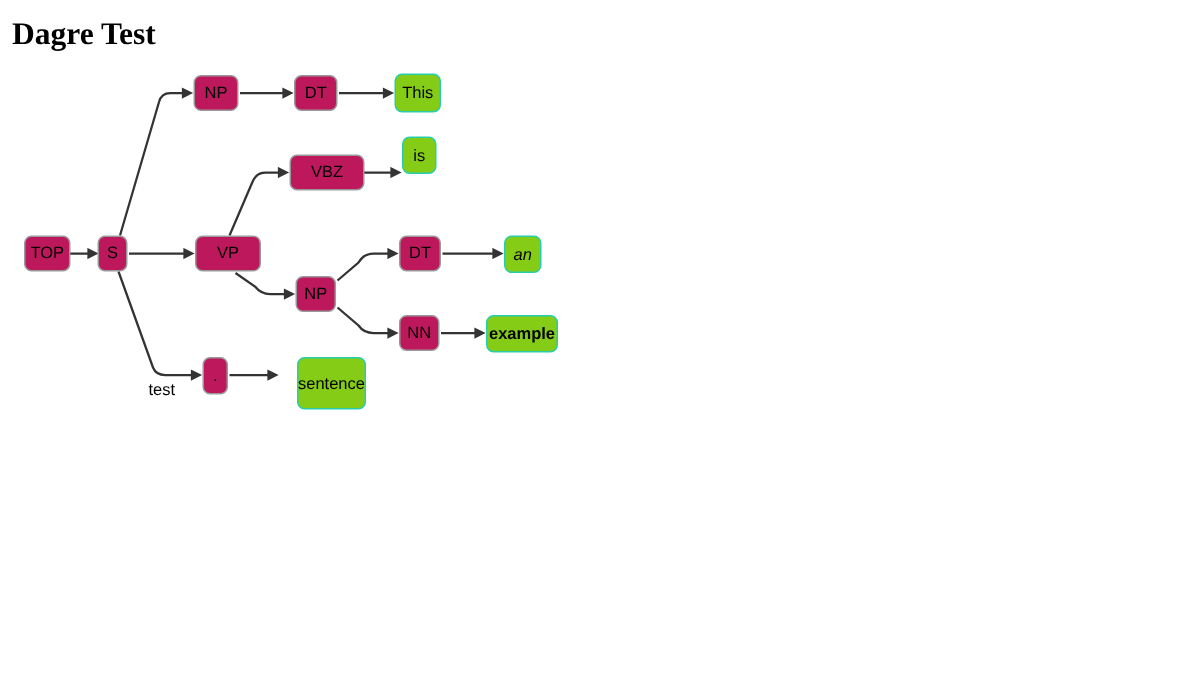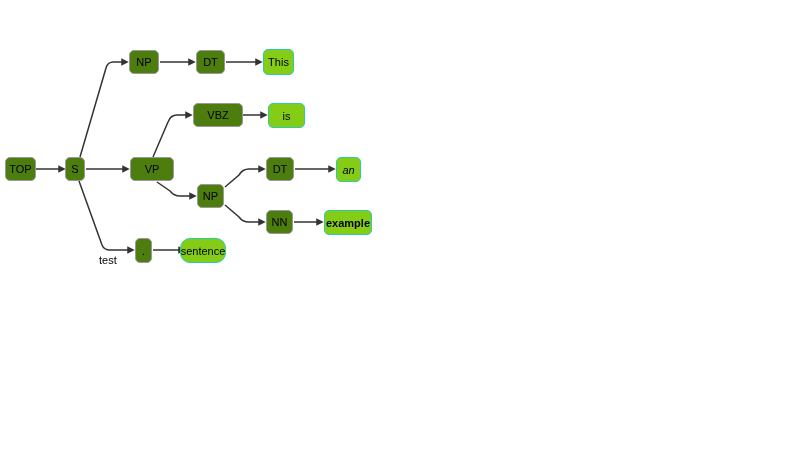--- a/index.html
+++ b/index.html
@@ -44,21 +44,21 @@
     fill: none;
     stroke: #333333;
     stroke-width: 1.5;
   }
   .gnode {
     position: absolute;
     box-sizing: border-box;
     display: flex;
     align-items: center;
     justify-content: center;
-    background: #4d7c0f;
+    background: #be185d;
     border: 1.5px solid #999999;
     border-radius: 5px;
     font-size: 11px;
     color: #000000;
     white-space: nowrap;
   }
   .gnode.leaf {
     background: #84cc16;
     border-color: #29cdad;
   }
@@ -66,20 +66,21 @@
     position: absolute;
     font-size: 11px;
     color: #000000;
   }
 </style>
 </head>
 <body>
 
 <div class="page">
 
+  <h1 class="page-title">Dagre Test</h1>
 
   <div class="graph">
 
     <svg class="edges-layer" viewBox="0 0 800 450">
       <defs>
         <marker id="arrow" viewBox="0 0 10 10" refX="1" refY="5" markerWidth="7" markerHeight="5" orient="auto">
           <path d="M 0 0 L 10 5 L 0 10 z" fill="#333333"></path>
         </marker>
       </defs>
       <path class="edge" d="M 36 169 H 59" marker-end="url(#arrow)"></path>
@@ -91,32 +92,32 @@
       <path class="edge" d="M 228 115 H 261" marker-end="url(#arrow)"></path>
       <path class="edge" d="M 157 182 L 170 191 Q 174 196 180 196 H 190" marker-end="url(#arrow)"></path>
       <path class="edge" d="M 225 187 L 239 175 Q 242.5 169 249 169 H 259" marker-end="url(#arrow)"></path>
       <path class="edge" d="M 295 169 H 329" marker-end="url(#arrow)"></path>
       <path class="edge" d="M 225 205 L 239 217 Q 242.5 222 249 222 H 259" marker-end="url(#arrow)"></path>
       <path class="edge" d="M 294 222 H 317" marker-end="url(#arrow)"></path>
       <path class="edge" d="M 79 181 L 102 245 Q 104 250 110 250 H 128" marker-end="url(#arrow)"></path>
       <path class="edge" d="M 153 250 H 179" marker-end="url(#arrow)"></path>
     </svg>
 
-    <div class="gnode" style="left:5px; top:157px; width:31px; height:24px;">TOP</div>
+    <div class="gnode" style="left:16px; top:157px; width:31px; height:24px;">TOP</div>
     <div class="gnode" style="left:65px; top:157px; width:20px; height:24px;">S</div>
     <div class="gnode" style="left:129px; top:50px; width:30px; height:24px;">NP</div>
     <div class="gnode" style="left:196px; top:50px; width:29px; height:24px;">DT</div>
     <div class="gnode leaf" style="left:263px; top:49px; width:31px; height:26px;">This</div>
     <div class="gnode" style="left:193px; top:103px; width:50px; height:24px;">VBZ</div>
-    <div class="gnode leaf" style="left:268px; top:103px; width:37px; height:25px;">is</div>
+    <div class="gnode leaf" style="left:268px; top:91px; width:23px; height:25px;">is</div>
     <div class="gnode" style="left:130px; top:157px; width:44px; height:24px;">VP</div>
     <div class="gnode" style="left:197px; top:184px; width:27px; height:24px;">NP</div>
     <div class="gnode" style="left:266px; top:157px; width:28px; height:24px;">DT</div>
     <div class="gnode leaf" style="left:336px; top:157px; width:25px; height:25px;font-style:italic;">an</div>
     <div class="gnode" style="left:266px; top:210px; width:27px; height:24px;">NN</div>
     <div class="gnode leaf" style="left:324px; top:210px; width:48px; height:25px;font-weight:bold;">example</div>
     <div class="gnode" style="left:135px; top:238px; width:17px; height:25px;">.</div>
-    <div class="gnode leaf" style="left:180px; top:238px; width:46px; height:25px;border-radius:10px;">sentence</div>
+    <div class="gnode leaf" style="left:198px; top:238px; width:46px; height:35px;">sentence</div>
 
     <span class="edge-label" style="left:99px; top:254px;">test</span>
 
   </div>
 </div>
 
 </body></html>

